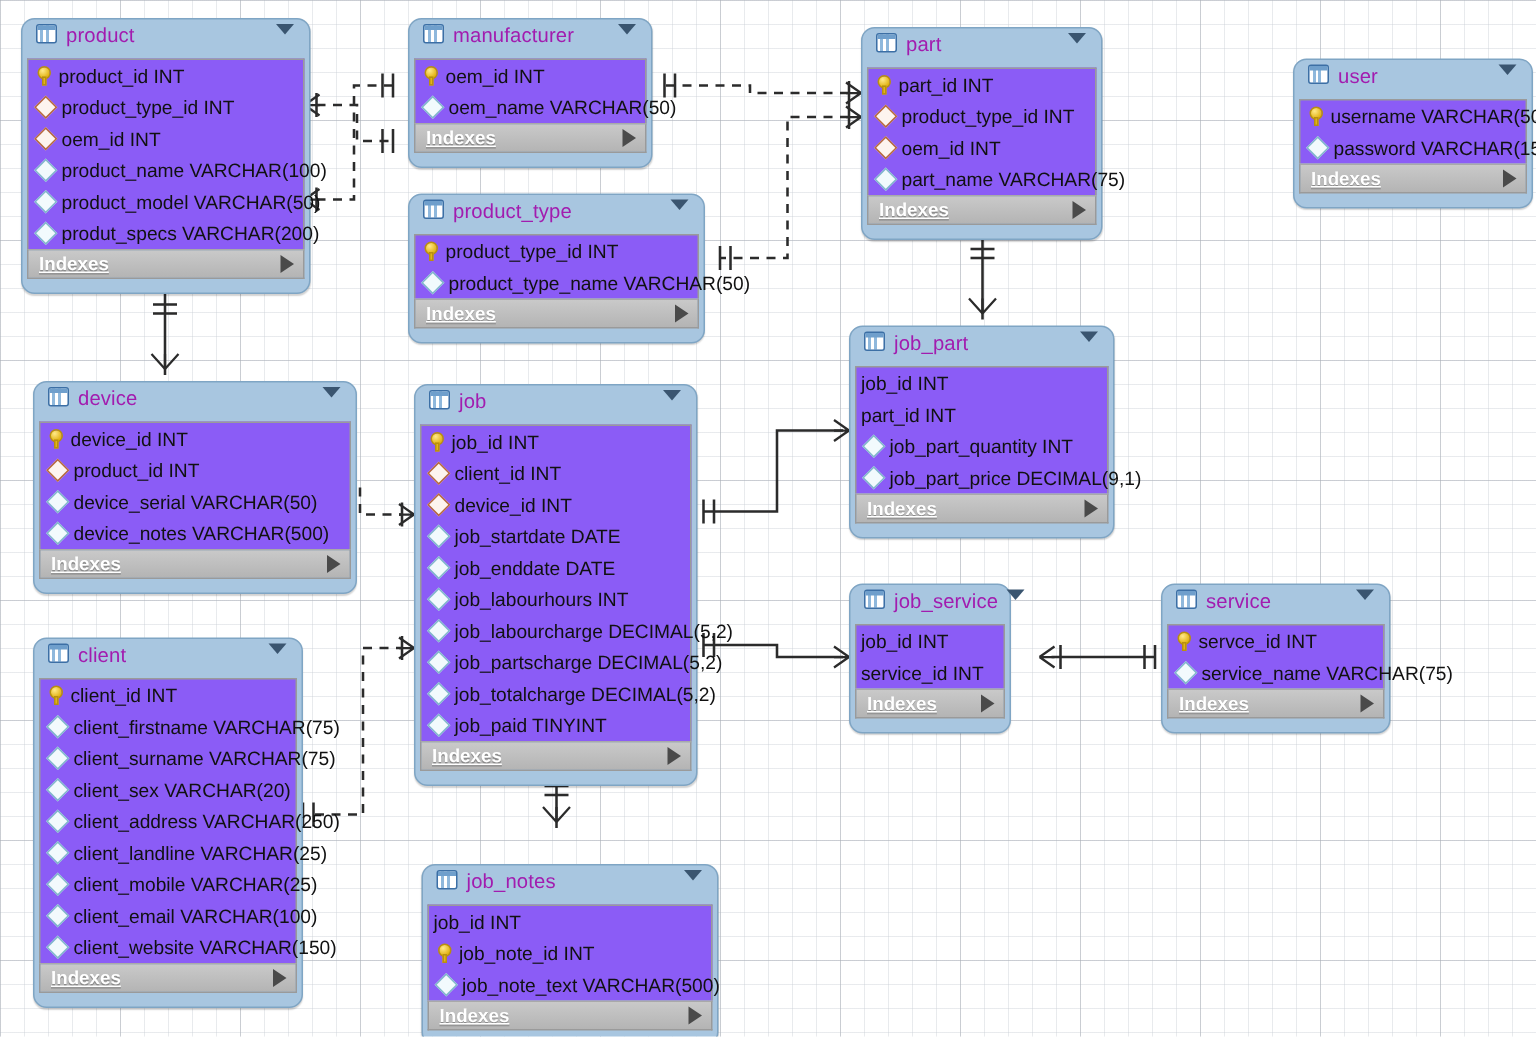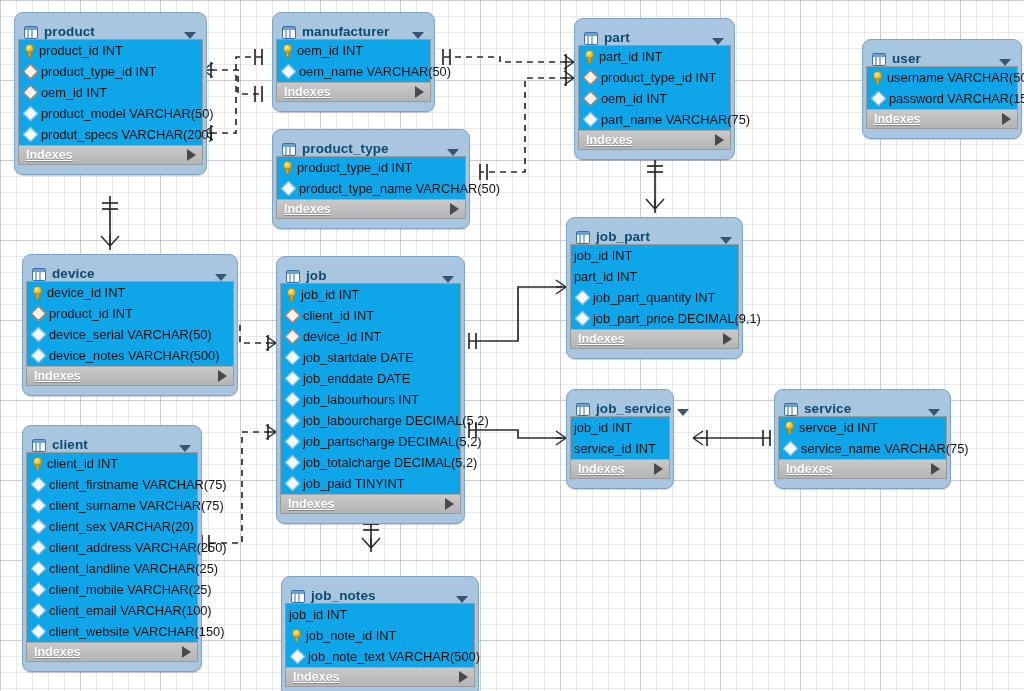--- a/index.html
+++ b/index.html
@@ -23,23 +23,23 @@
   .tbl{
     position:absolute;
     background:#a8c6e0;
     border:1px solid #7fa5c4;
     border-radius:9px;
     box-sizing:border-box;
     padding:3px 3px 9px 3px;
     box-shadow:0 1px 1px rgba(0,0,0,.18);
   }
   .tbl-head{
-    height:23px;display:flex;align-items:flex-end;
+    height:23px;display:flex;align-items:flex-start;
     padding:0 5px 0 6px;
-    color:#0c4a6e;font-weight:bold;font-size:13.5px;
+    color:#a21caf;font-weight:normal;font-size:13.5px;
     gap:6px;
   }
   .tbl-title{flex:1 1 auto;white-space:nowrap;letter-spacing:.1px;}
   .hdr-icon{
     width:14px;height:13px;flex:0 0 auto;
     border:1.5px solid #3c6fa5;border-radius:2px;
     background:
       linear-gradient(to right,
         #ffffff 0 2px,#8fb8dc 2px 4px,#ffffff 4px 6px,
         #8fb8dc 6px 8px,#ffffff 8px 11px);
@@ -50,21 +50,21 @@
   .hdr-icon::before{
     content:"";position:absolute;left:0;right:0;top:0;height:3px;background:#6f9fcc;
   }
   .caret{
     width:0;height:0;flex:0 0 auto;
     border-left:6px solid transparent;border-right:6px solid transparent;
     border-top:7px solid #3a5570;
     margin-right:2px;
   }
   .cols{
-    background:#0ea5e9;border:1px solid #9a9a9a;border-bottom:none;
+    background:#8b5cf6;border:1px solid #9a9a9a;border-bottom:none;
     box-sizing:border-box;
     text-align:right;
   }
   .col{
     display:flex;align-items:center;gap:5px;
     height:21px;padding:0 6px 0 6px;
     font-size:12.8px;color:#111;white-space:nowrap;
   }
   .col.noicon{padding-left:3px;}
   .ic{flex:0 0 auto;display:inline-block;}
@@ -219,20 +219,24 @@
           <div class="col">
             <span class="ic dia fk"></span>
             <span>product_type_id INT</span>
           </div>
           <div class="col">
             <span class="ic dia fk"></span>
             <span>oem_id INT</span>
           </div>
           <div class="col">
             <span class="ic dia plain"></span>
+            <span>product_name VARCHAR(100)</span>
+          </div>
+          <div class="col">
+            <span class="ic dia plain"></span>
             <span>product_model VARCHAR(50)</span>
           </div>
           <div class="col">
             <span class="ic dia plain"></span>
             <span>produt_specs VARCHAR(200)</span>
           </div>
         </div>
         <div class="idx">
           <span>Indexes</span>
           <span class="idx-tri"></span>
@@ -451,21 +455,21 @@
           </div>
           <div class="col noicon">
             <span>service_id INT</span>
           </div>
         </div>
         <div class="idx">
           <span>Indexes</span>
           <span class="idx-tri"></span>
         </div>
       </div>
-      <div class="tbl" style="left: 774px; top: 389px; width: 177px;">
+      <div class="tbl" style="left: 774px; top: 389px; width: 153px;">
         <div class="tbl-head">
           <span class="hdr-icon"></span>
           <span class="tbl-title">service</span>
           <span class="caret"></span>
         </div>
         <div class="cols">
           <div class="col">
             <span class="ic key"></span>
             <span>servce_id INT</span>
           </div>

